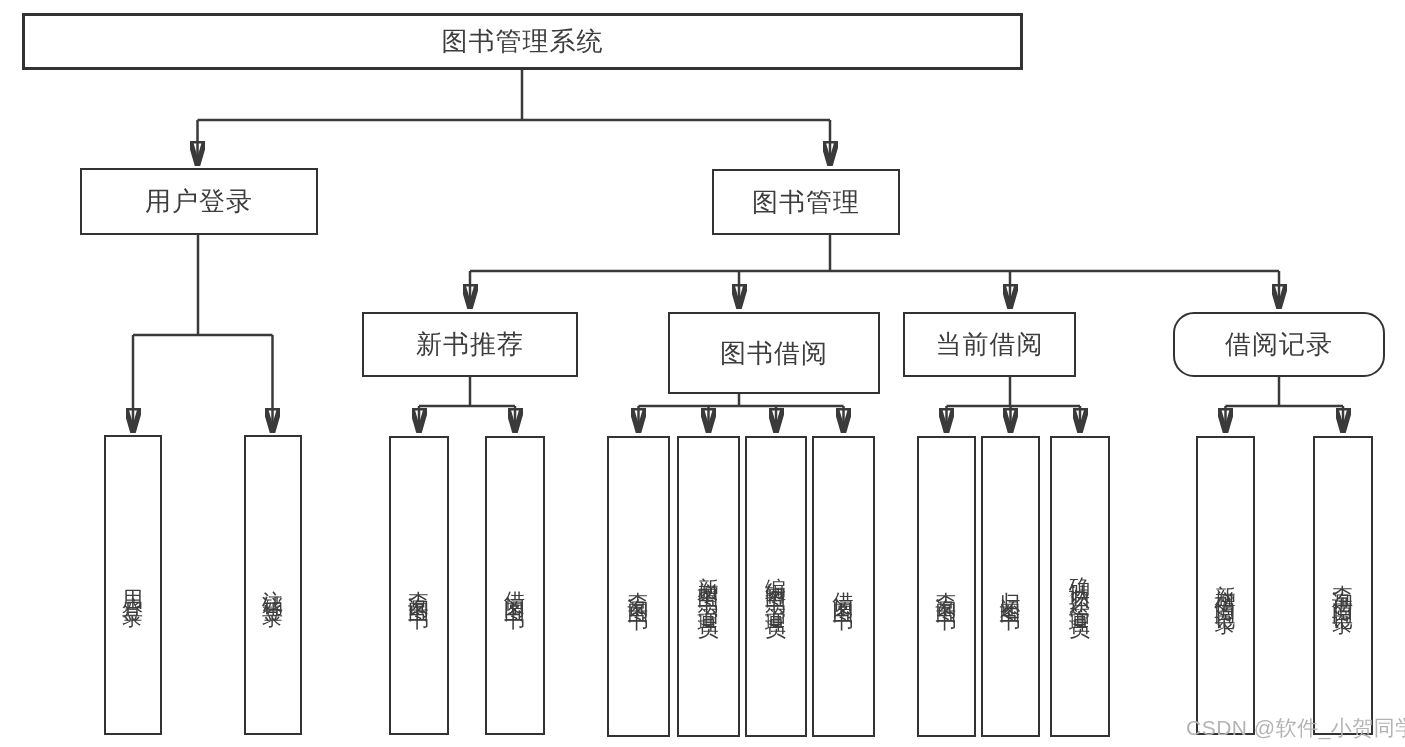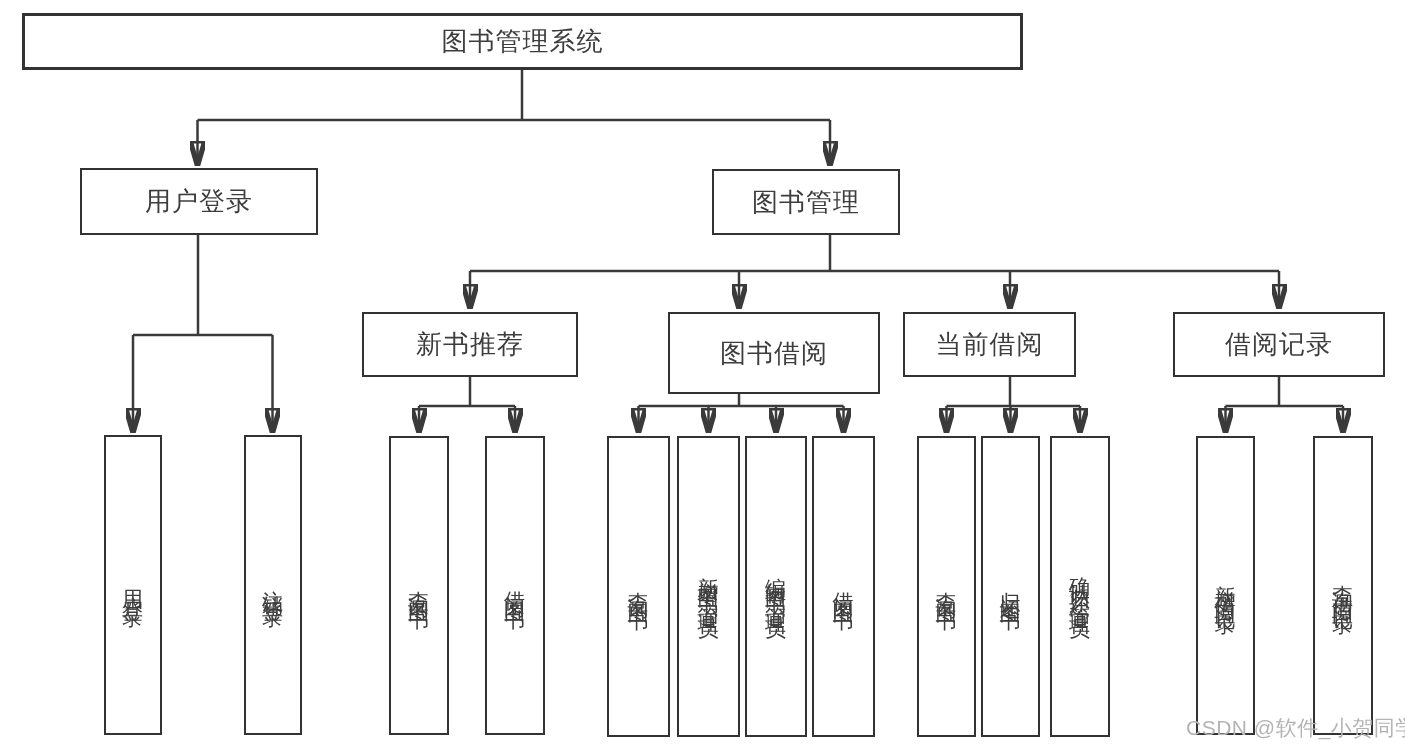--- a/index.html
+++ b/index.html
@@ -117,21 +117,21 @@
 
   <div class="box" style="left:362px; top:312px; width:216px; height:65px;font-family:Liberation Mono, monospace;">
     <span class="hlabel">新书推荐</span>
   </div>
   <div class="box" style="left:633px; top:312px; width:212px; height:82px;margin-left:35px;">
     <span class="hlabel">图书借阅</span>
   </div>
   <div class="box" style="left:903px; top:312px; width:173px; height:65px;">
     <span class="hlabel">当前借阅</span>
   </div>
-  <div class="box" style="left:1173px; top:312px; width:212px; height:65px;">
+  <div class="box" style="left:1173px; top:312px; width:212px; height:65px;border-radius:21px;">
     <span class="hlabel">借阅记录</span>
   </div>
 
   <div class="box leaf" style="left:104px; top:435px; width:58px; height:300px;">
     <span class="vlabel">用户登录</span>
   </div>
   <div class="box leaf" style="left:244px; top:435px; width:58px; height:300px;">
     <span class="vlabel">注销登录</span>
   </div>
 

